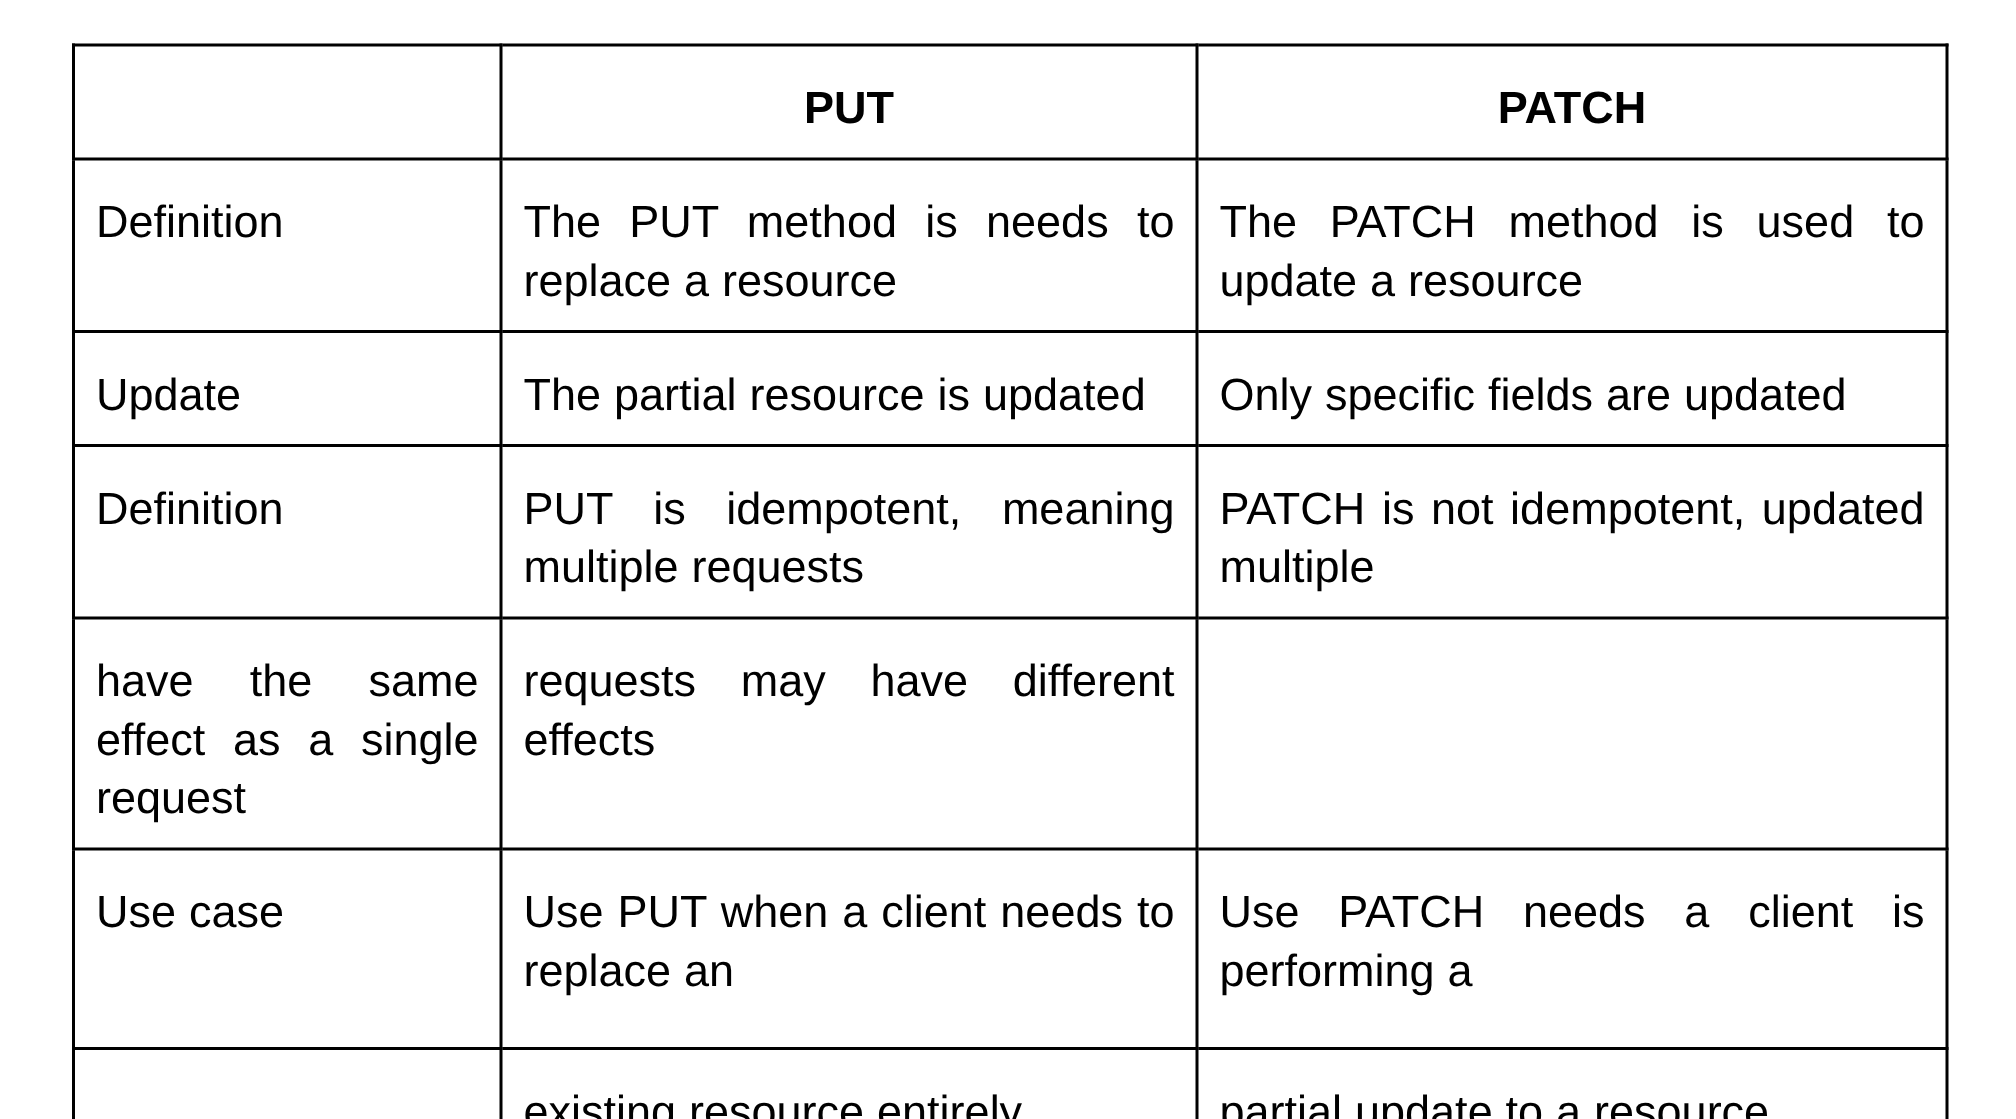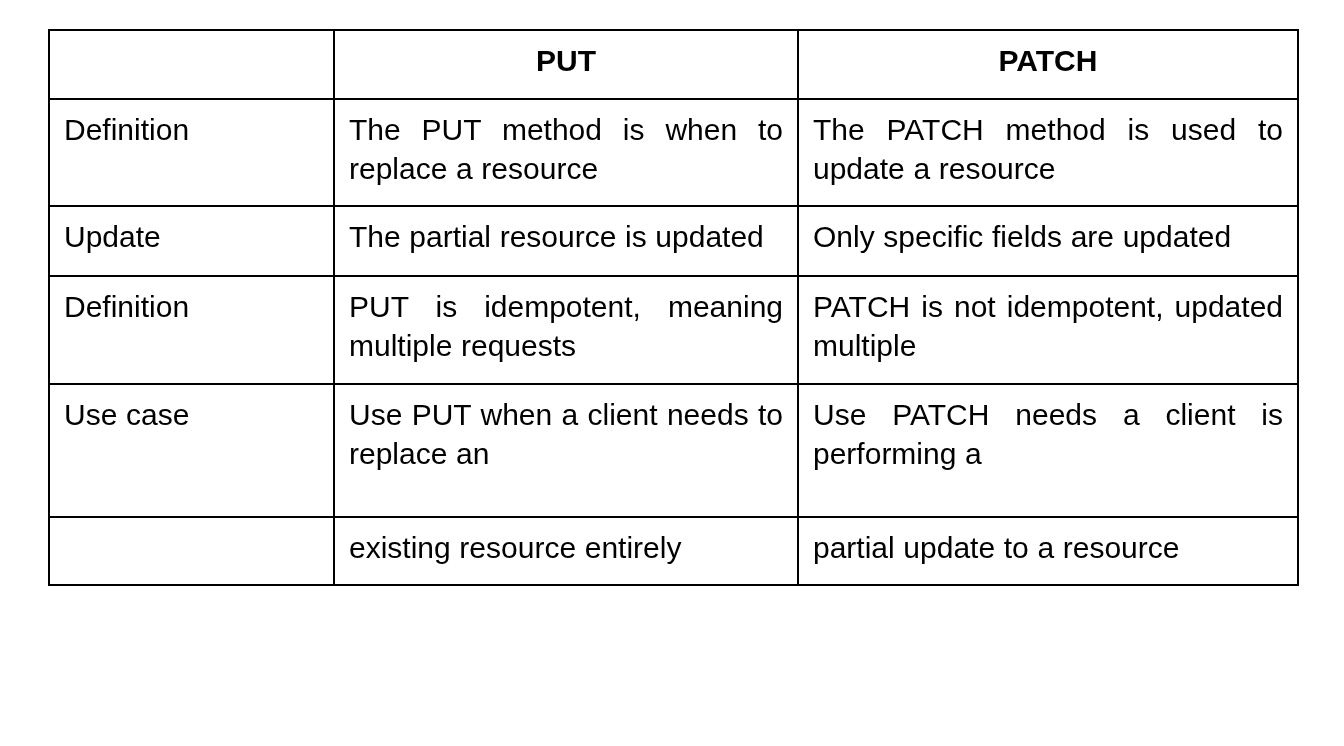--- a/index.html
+++ b/index.html
@@ -21,21 +21,21 @@
     width: 1249px;
     border-collapse: collapse;
     table-layout: fixed;
   }
   .doc-table col.c1 { width: 285px; }
   .doc-table col.c2 { width: 464px; }
   .doc-table col.c3 { width: 500px; }
   .doc-table th,
   .doc-table td {
     border: 2px solid #000000;
-    padding: 10px 14px 13px 14px;
+    padding: 22px 14px 13px 14px;
     font-size: 30px;
     line-height: 39px;
     vertical-align: top;
     overflow: hidden;
     word-spacing: 0.01em;
   }
   .doc-table td {
     text-align: justify;
     font-weight: normal;
   }
@@ -64,32 +64,37 @@
   <thead>
     <tr class="r-header">
       <th></th>
       <th>PUT</th>
       <th>PATCH</th>
     </tr>
   </thead>
   <tbody>
     <tr class="r-definition">
       <td>Definition</td>
-      <td>The PUT method is when to replace a resource</td>
+      <td>The PUT method is needs to replace a resource</td>
       <td>The PATCH method is used to update a resource</td>
     </tr>
     <tr class="r-update">
       <td>Update</td>
       <td>The partial resource is updated</td>
       <td>Only specific fields are updated</td>
     </tr>
     <tr class="r-idempotent">
       <td>Definition</td>
       <td>PUT is idempotent, meaning multiple requests</td>
       <td>PATCH is not idempotent, updated multiple</td>
+    </tr>
+    <tr class="r-overflow1">
+      <td>have the same effect as a single request</td>
+      <td>requests may have different effects</td>
+      <td></td>
     </tr>
     <tr class="r-usecase">
       <td>Use case</td>
       <td>Use PUT when a client needs to replace an</td>
       <td>Use PATCH needs a client is performing a</td>
     </tr>
     <tr class="r-overflow2">
       <td></td>
       <td>existing resource entirely</td>
       <td>partial update to a resource</td>

